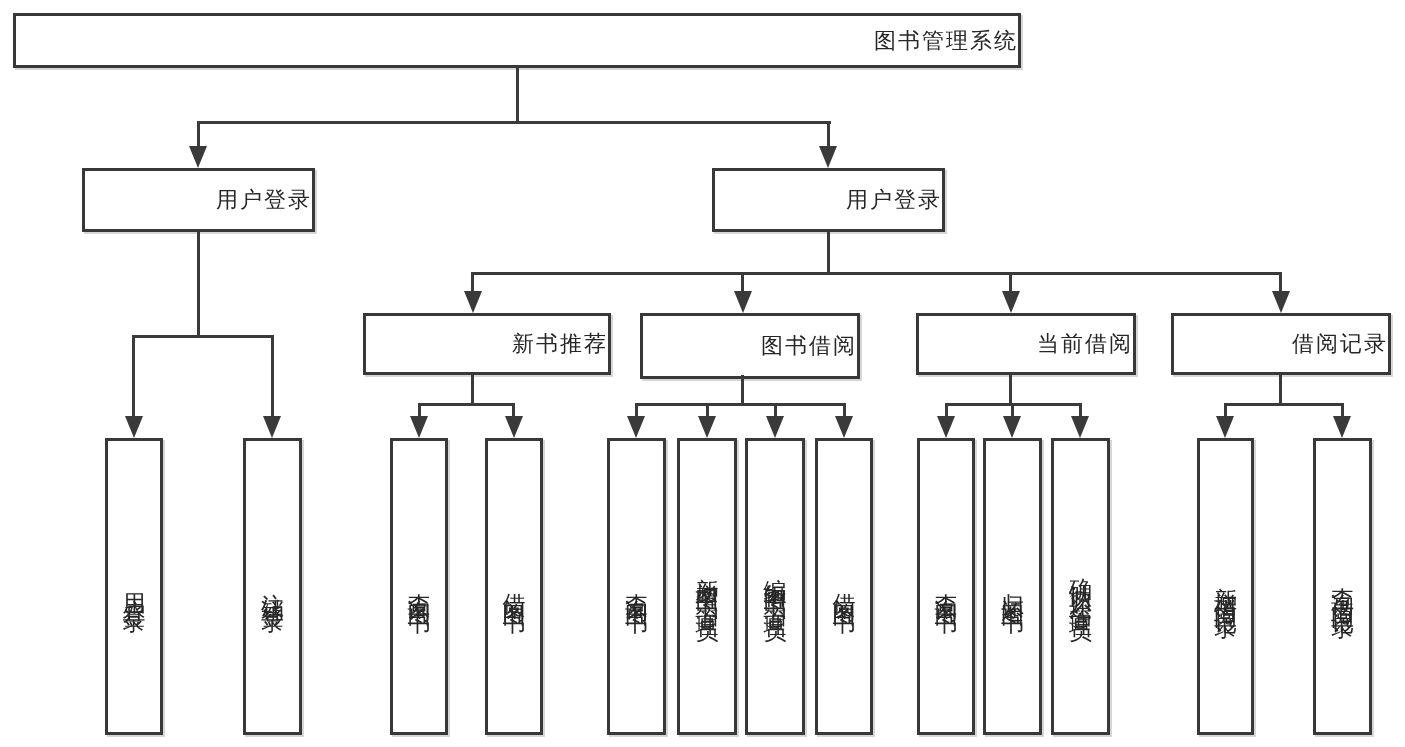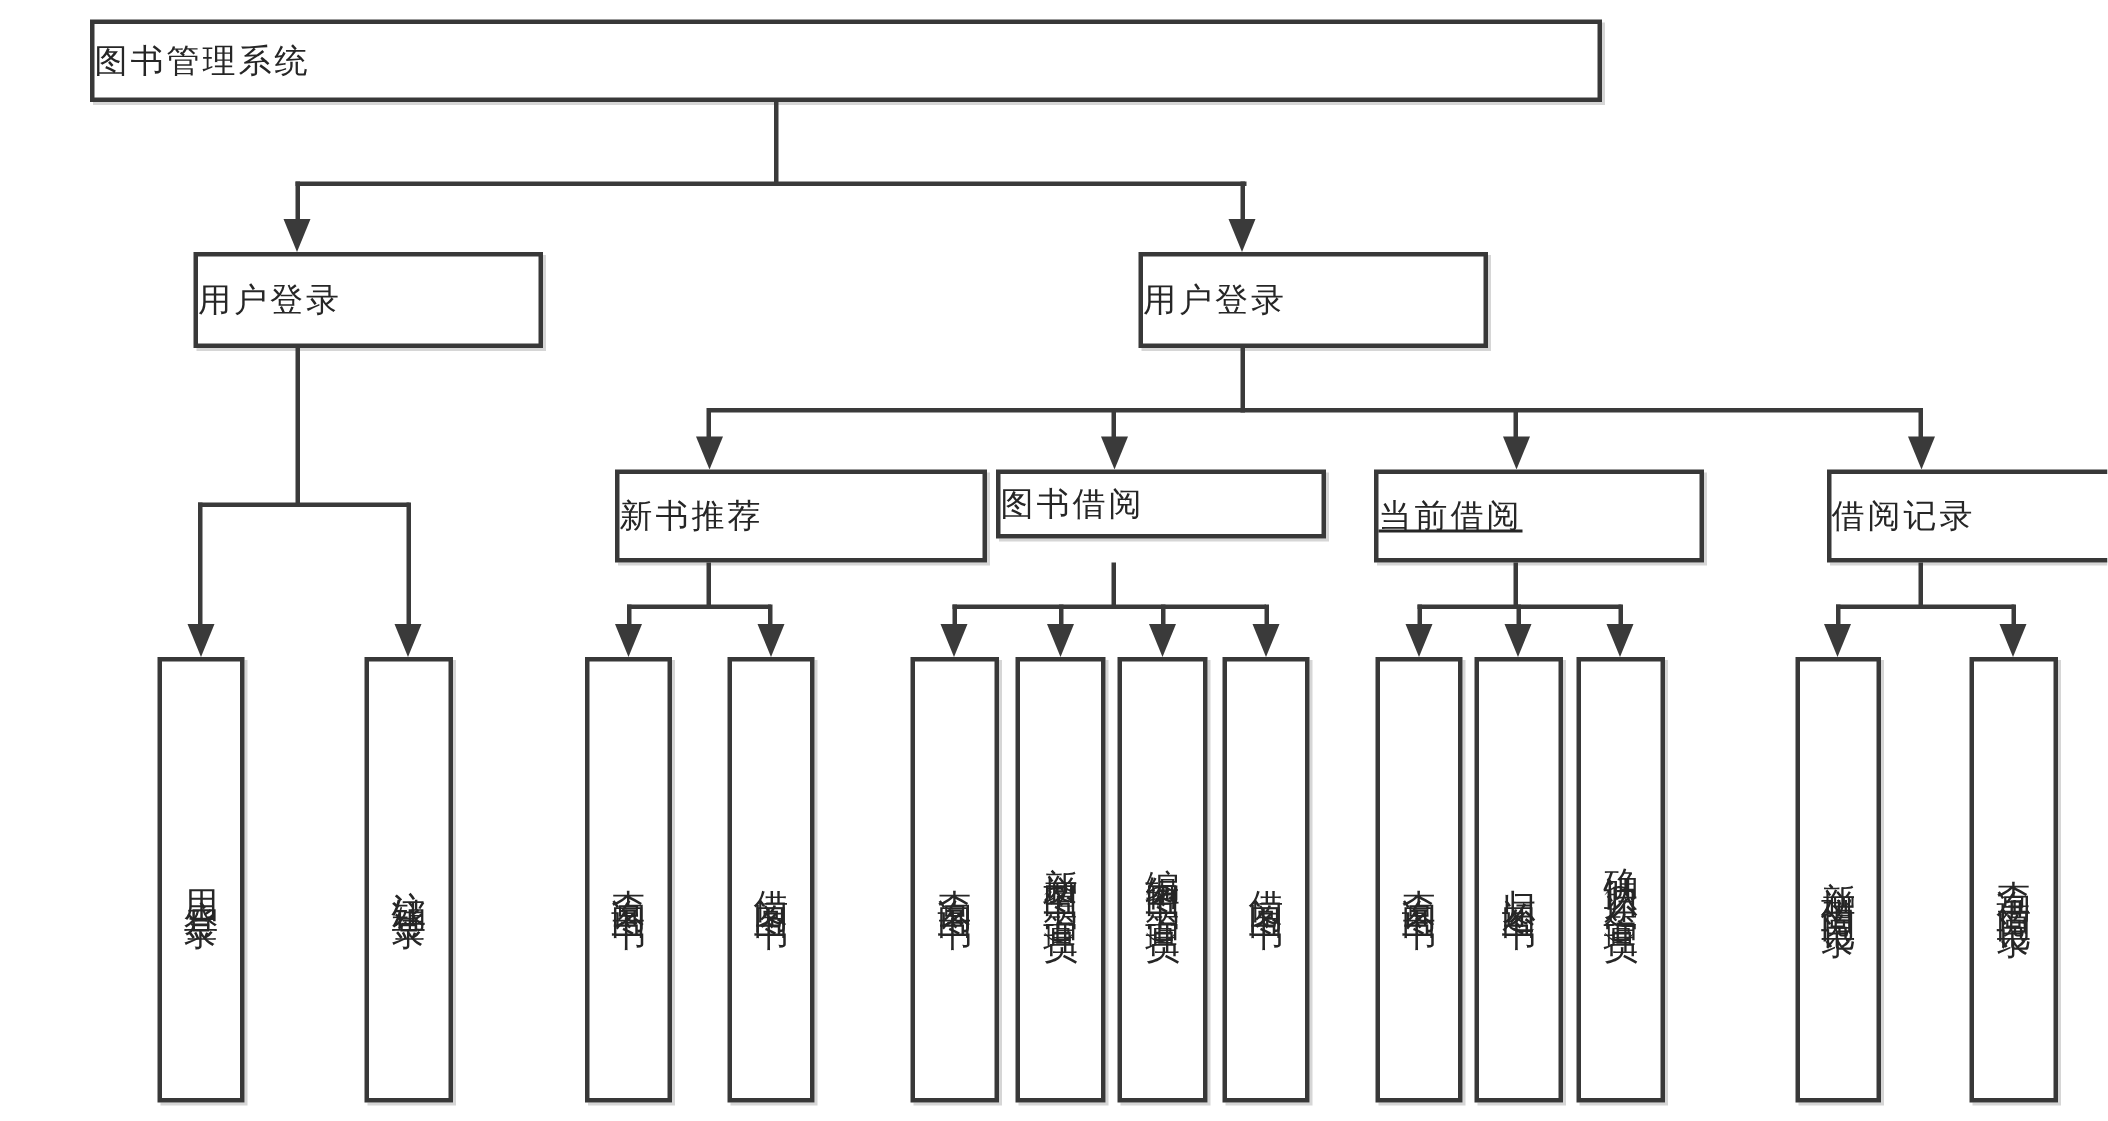--- a/index.html
+++ b/index.html
@@ -3,23 +3,23 @@
 <meta charset="utf-8">
 <style>
   html,body{margin:0;padding:0;background:#fff;}
   #stage{
     position:relative;width:1405px;height:747px;background:#ffffff;
     font-family:"Liberation Sans","DejaVu Sans",sans-serif;color:#262626;
     overflow:hidden;
   }
   .box{
     position:absolute;box-sizing:border-box;border:3px solid #383838;background:#ffffff;
-    display:flex;align-items:center;justify-content:flex-start;
+    display:flex;align-items:center;justify-content:flex-end;
     box-shadow:2px 2px 0 rgba(90,90,90,0.25);
-    font-size:22px;letter-spacing:2px;white-space:nowrap;margin-left:47px;
+    font-size:22px;letter-spacing:2px;white-space:nowrap;
   }
   .vbox{
     position:absolute;box-sizing:border-box;border:3px solid #383838;background:#ffffff;
     display:flex;align-items:center;justify-content:center;
     box-shadow:2px 2px 0 rgba(90,90,90,0.25);
     top:438px;height:297px;
   }
   .vbox .vtext{
     writing-mode:vertical-rl;text-orientation:mixed;
     font-size:23px;letter-spacing:6px;line-height:1;white-space:nowrap;
@@ -73,24 +73,24 @@
   <div class="vline" style="left:741px;top:272px;height:21px;"></div>
   <div class="tri" style="left:734px;top:291px;"></div>
   <div class="vline" style="left:1009px;top:272px;height:21px;"></div>
   <div class="tri" style="left:1002px;top:291px;"></div>
   <div class="vline" style="left:1279px;top:272px;height:21px;"></div>
   <div class="tri" style="left:1272px;top:291px;"></div>
 
   <div class="box" style="left:363px;top:313px;width:248px;height:62px;">
     <span>新书推荐</span>
   </div>
-  <div class="box" style="left:617px;top:313px;width:220px;height:46px;font-family:Liberation Mono, monospace;">
+  <div class="box" style="left:640px;top:313px;width:220px;height:66px;font-family:Liberation Mono, monospace;">
     <span>图书借阅</span>
   </div>
-  <div class="box" style="left:869px;top:313px;width:220px;height:62px;text-decoration:underline;">
+  <div class="box" style="left:916px;top:313px;width:220px;height:62px;">
     <span>当前借阅</span>
   </div>
   <div class="box" style="left:1171px;top:313px;width:220px;height:62px;">
     <span>借阅记录</span>
   </div>
 
   <div class="vline" style="left:471px;top:375px;height:31px;"></div>
   <div class="hline" style="left:418px;top:403px;width:96px;"></div>
   <div class="vline" style="left:418px;top:403px;height:14px;"></div>
   <div class="tri" style="left:410px;top:416px;"></div>

